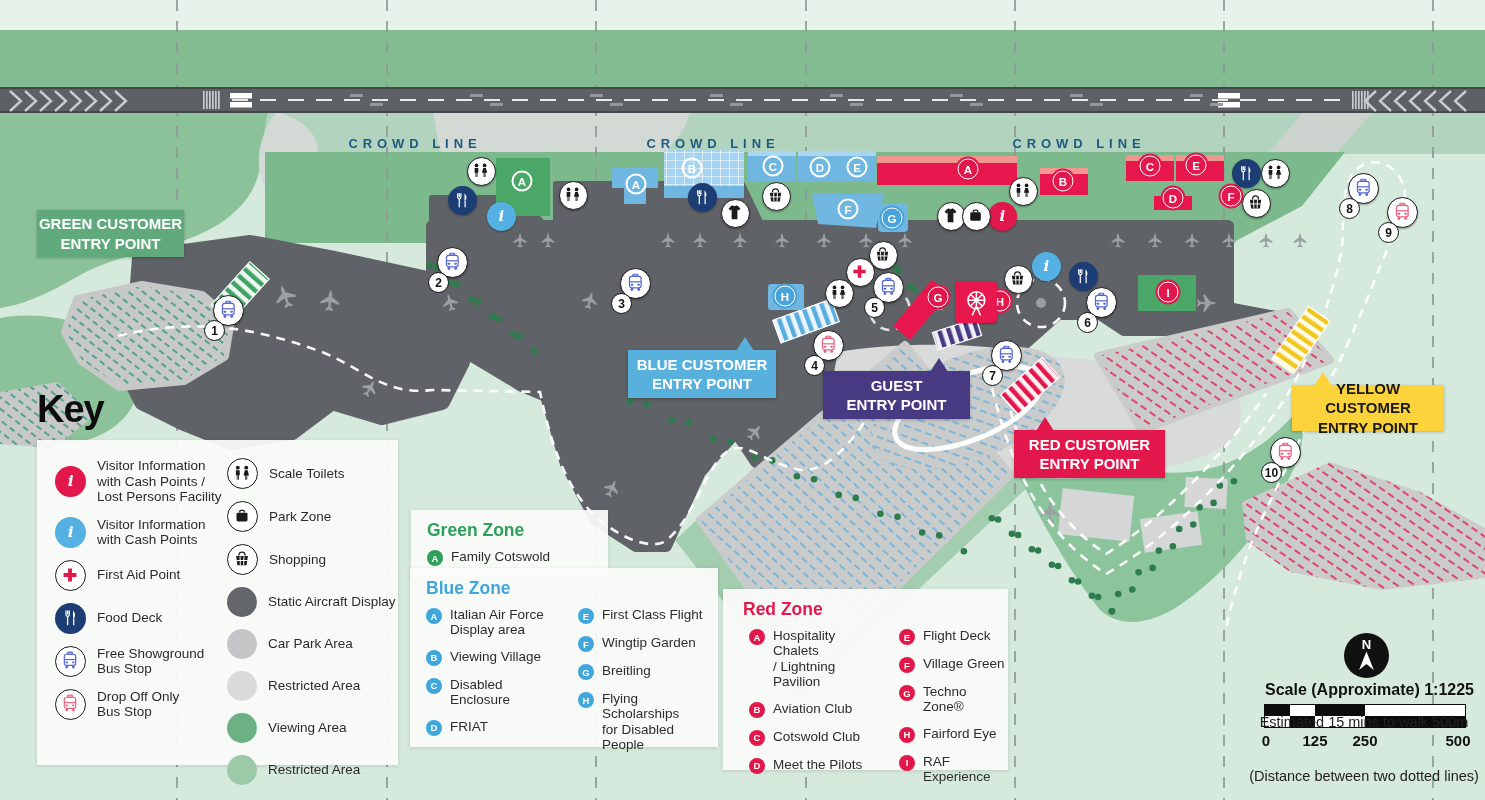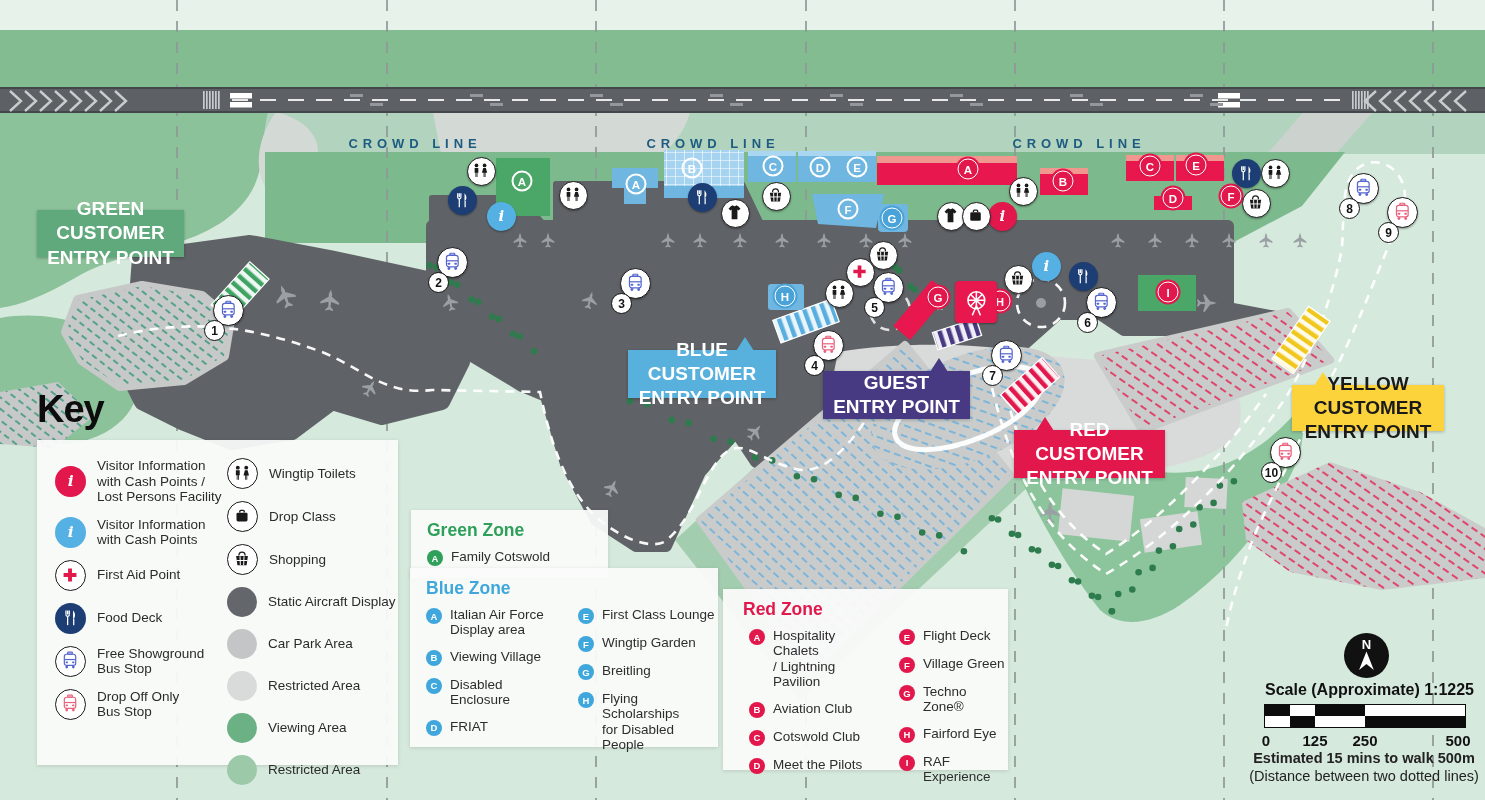--- a/index.html
+++ b/index.html
@@ -3,21 +3,21 @@
 <meta charset="utf-8">
 <style>
   html,body{margin:0;padding:0;background:#9aa79e;}
   #stage{position:relative;width:1485px;height:800px;overflow:hidden;
          font-family:"Liberation Sans",sans-serif;background:#d6e9dd;}
   #terrain{position:absolute;left:0;top:0;z-index:0;}
   #ov{position:absolute;left:0;top:0;width:1485px;height:800px;z-index:2;}
   .crowd{position:absolute;transform:translate(-50%,-50%);color:#1d5c80;font-weight:bold;
          font-size:13px;letter-spacing:.38em;white-space:nowrap;}
   .entry{position:absolute;display:flex;align-items:center;justify-content:center;text-align:center;
-         font-weight:bold;font-size:19px;line-height:1.28;box-shadow:0 1px 3px rgba(0,0,0,.25);}
+         font-weight:bold;font-size:15px;line-height:1.28;box-shadow:0 1px 3px rgba(0,0,0,.25);}
   .entry .ptr{position:absolute;top:-13px;width:0;height:0;border-left:9px solid transparent;
          border-right:9px solid transparent;border-bottom:14px solid #000;}
   .micon{position:absolute;border-radius:50%;display:flex;align-items:center;justify-content:center;
          box-shadow:0 1px 2px rgba(0,0,0,.35);box-sizing:border-box;}
   .micon svg{width:78%;height:78%;display:block;}
   .sq{border-radius:4px !important;}
   .badge{position:absolute;width:21px;height:21px;border-radius:50%;background:#fff;border:1.6px solid #111;
          color:#111;font-weight:bold;font-size:12px;display:flex;align-items:center;justify-content:center;
          box-sizing:border-box;z-index:3;}
   .marker{position:absolute;width:21px;height:21px;border-radius:50%;display:flex;align-items:center;
@@ -829,30 +829,30 @@
                     <circle cx="0" cy="-5.8" r="2.1"></circle>
                     <path d="M-2.1,-2.9 H2.1 V2.4 H1.15 V7.4 H0.25 V2.4 H-0.25 V7.4 H-1.15 V2.4 H-2.1 Z"></path>
                   </g>
                   <g transform="translate(4.6,0)">
                     <circle cx="0" cy="-5.8" r="2.1"></circle>
                     <path d="M-1.5,-2.9 H1.5 L3,2.6 H1.1 V7.4 H0.2 V2.6 H-0.2 V7.4 H-1.1 V2.6 H-3 Z"></path>
                   </g>
                 </g>
               </svg>
             </div>
-            <div class="klab">Wingtip Toilets</div>
+            <div class="klab">Scale Toilets</div>
           </div>
           <div class="krow">
             <div class="kic" style="background:#fff;border:1.6px solid #1a1a1a;border-radius:50%;">
               <svg viewBox="-12 -12 24 24">
                 <rect x="-6" y="-3.6" width="12" height="9.6" rx="1.6" fill="#1a1a1a"></rect>
                 <path d="M-2.4,-3.8 v-1.4 a1,1 0 0 1 1,-1 h2.8 a1,1 0 0 1 1,1 v1.4" fill="none" stroke="#1a1a1a" stroke-width="1.5"></path>
               </svg>
             </div>
-            <div class="klab">Drop Class</div>
+            <div class="klab">Park Zone</div>
           </div>
           <div class="krow">
             <div class="kic" style="background:#fff;border:1.6px solid #1a1a1a;border-radius:50%;">
               <svg viewBox="-12 -12 24 24">
                 <path d="M-3.4,-3.8 a3.4,3.8 0 0 1 6.8,0" fill="none" stroke="#1a1a1a" stroke-width="1.4"></path>
                 <path d="M-6.4,-3.2 H6.4 L5,6.8 H-5 Z" fill="#1a1a1a"></path>
                 <path d="M-2.2,-3 L-1.8,6.6 M2.2,-3 L1.8,6.6 M-5.9,1.6 H5.9" stroke="#fff" stroke-width="1.1" fill="none"></path>
               </svg>
             </div>
             <div class="klab">Shopping</div>
@@ -907,21 +907,21 @@
             <div class="zlab">Disabled Enclosure</div>
           </div>
           <div class="zitem">
             <div class="zdot" style="background:#3fa7dc;">D</div>
             <div class="zlab">FRIAT</div>
           </div>
         </div>
         <div id="bz-c2" style="width:156px;">
           <div class="zitem">
             <div class="zdot" style="background:#3fa7dc;">E</div>
-            <div class="zlab">First Class Lounge</div>
+            <div class="zlab">First Class Flight</div>
           </div>
           <div class="zitem">
             <div class="zdot" style="background:#3fa7dc;">F</div>
             <div class="zlab">Wingtip Garden</div>
           </div>
           <div class="zitem">
             <div class="zdot" style="background:#3fa7dc;">G</div>
             <div class="zlab">Breitling</div>
           </div>
           <div class="zitem">
@@ -997,16 +997,16 @@
     <div class="seg" style="width:50px;background:#fff;"></div>
         <div class="seg" style="width:100px;background:#0c0c0c;"></div>
   </div>
 </div>
 <div id="sticks">
       <div class="stick" style="left:1266px;">0</div>
       <div class="stick" style="left:1315px;">125</div>
       <div class="stick" style="left:1365px;">250</div>
       <div class="stick" style="left:1458px;">500</div>
     </div>
-<div class="scap" style="top:750px;font-weight:bold;">Estimated 15 mins to walk 500m</div>
+<div class="scap" style="top:714px;">Estimated 15 mins to walk 500m</div>
 <div class="scap" style="top:768px;">(Distance between two dotted lines)</div>
 
 </div>
 
 </body></html>

